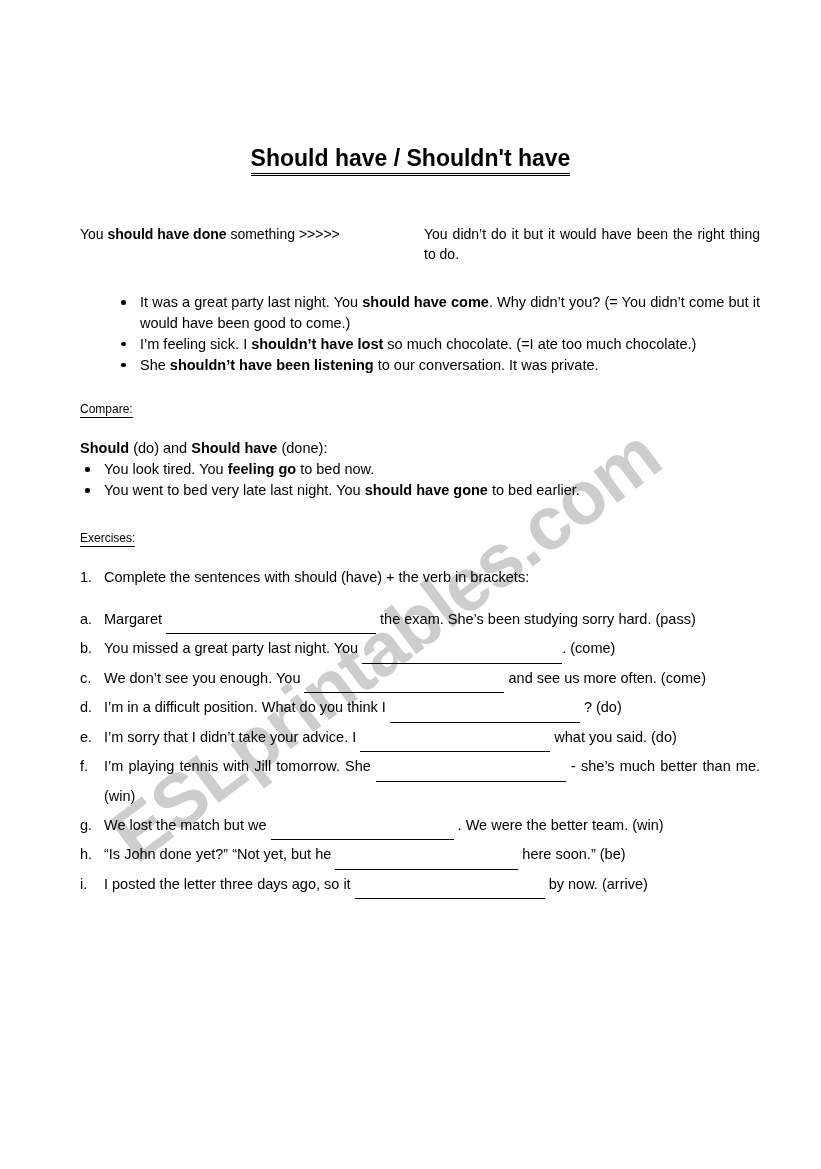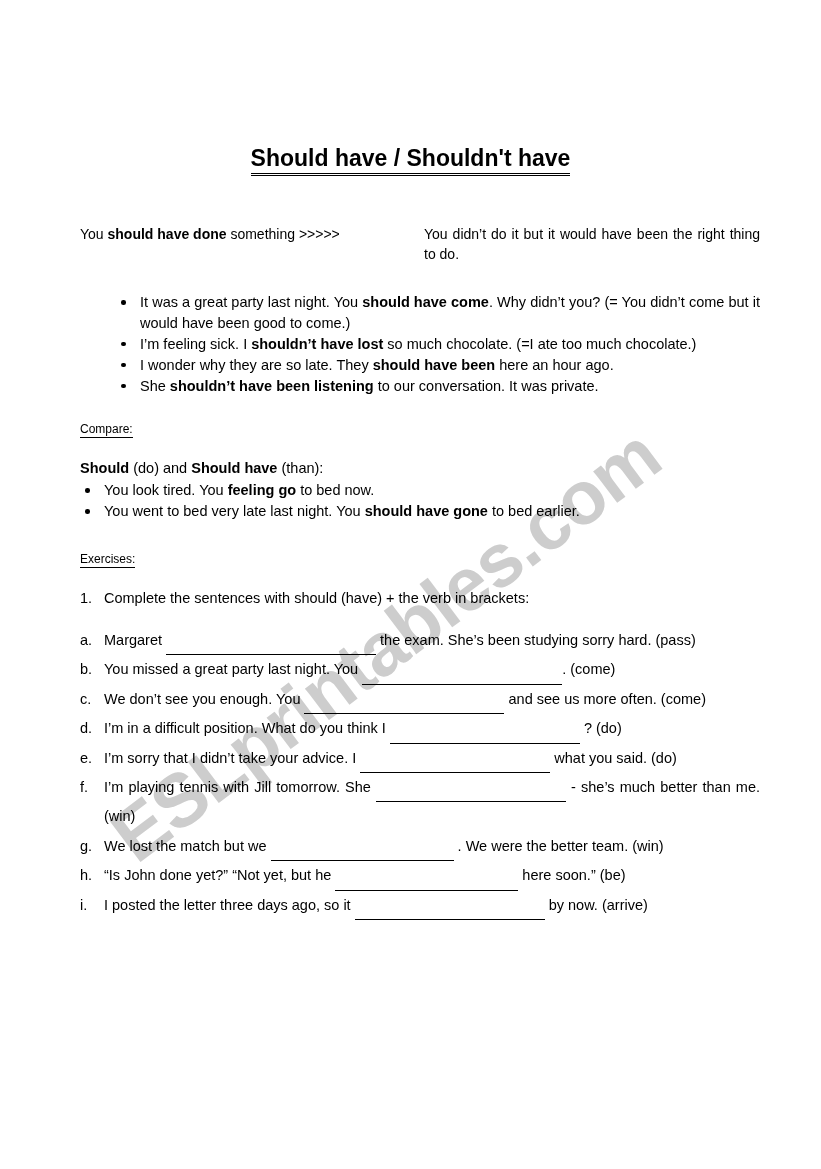--- a/index.html
+++ b/index.html
@@ -200,28 +200,27 @@
     <h1 class="doc-title"><span class="tu">Should have / Shouldn't have</span></h1>
 
     <div class="intro-row">
       <div class="intro-left"><span>You </span><b>should have done</b><span> something </span><span>&gt;&gt;&gt;&gt;&gt;</span></div>
       <div class="intro-right">You didn’t do it but it would have been the right thing to do.</div>
     </div>
 
     <ul class="bullet-list" id="main-examples">
       <li><span>It was a great party last night. You </span><b>should have come</b><span>. Why didn’t you? (= You didn’t come but it would have been good to come.)</span></li>
       <li><span>I’m feeling sick. I </span><b>shouldn’t have lost</b><span> so much chocolate. (=I ate too much chocolate.)</span></li>
-      <li><span>I wonder why they are so late. They </span><b>should have been</b><span> here an hour ago.</span></li>
       <li><span>She </span><b>shouldn’t have been listening</b><span> to our conversation. It was private.</span></li>
     </ul>
 
     <div class="section-heading" id="compare-heading"><span>Compare:</span></div>
 
     <div id="compare-body">
-      <p id="compare-lead"><b>Should</b><span> (do) and </span><b>Should have</b><span> (than):</span></p>
+      <p id="compare-lead"><b>Should</b><span> (do) and </span><b>Should have</b><span> (done):</span></p>
       <ul class="bullet-list" id="compare-list">
         <li><span>You look tired. You </span><b>feeling go</b><span> to bed now.</span></li>
         <li><span>You went to bed very late last night. You </span><b>should have gone</b><span> to bed earlier.</span></li>
       </ul>
     </div>
 
     <div class="section-heading" id="exercises-heading"><span>Exercises:</span></div>
 
     <div class="numbered-instruction">
       <div class="marker">1.</div>

